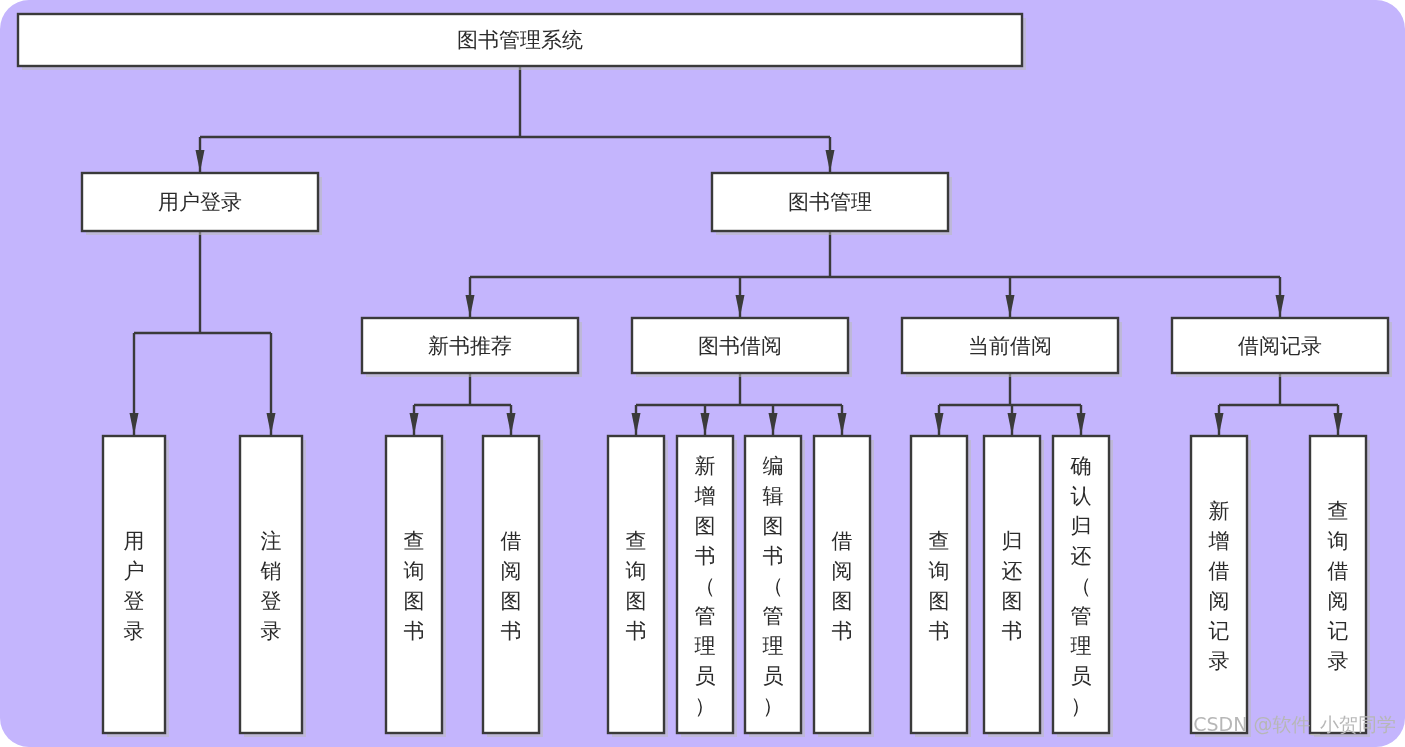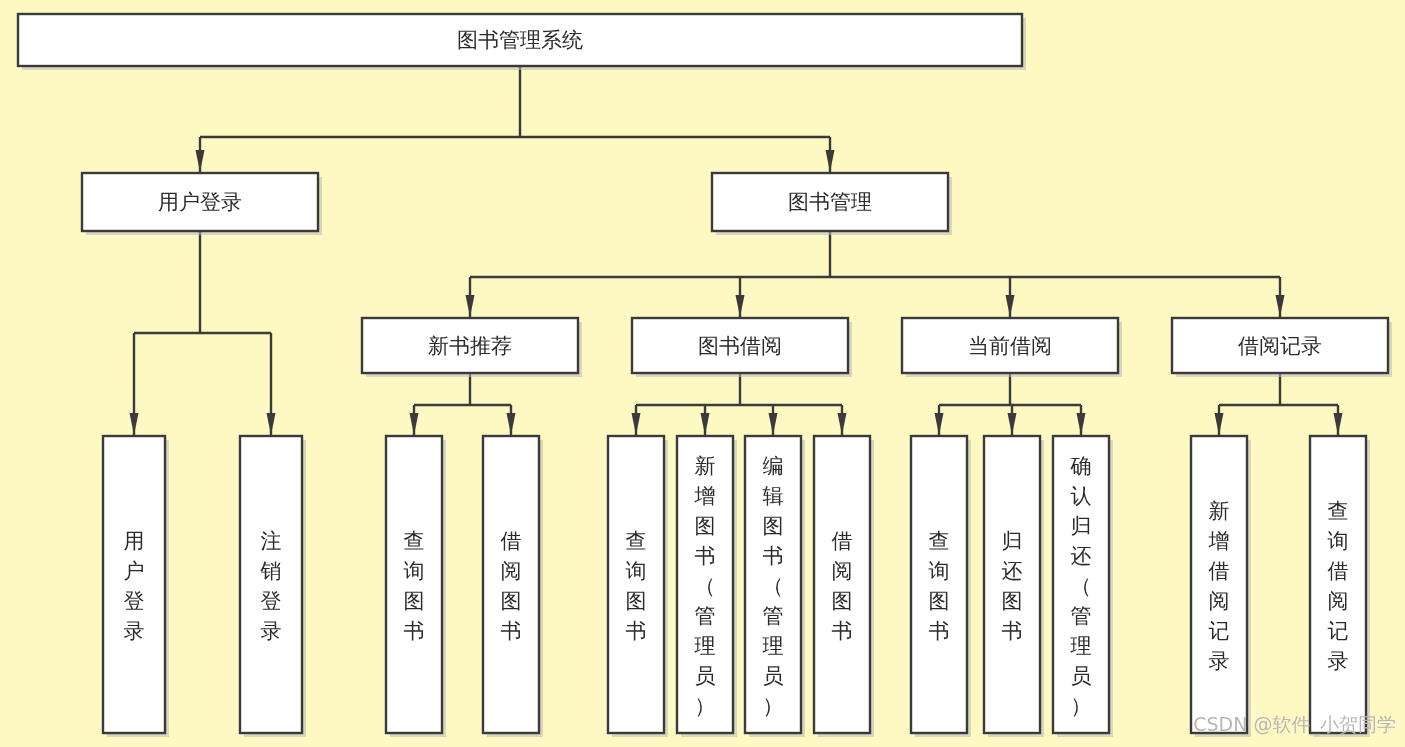--- a/index.html
+++ b/index.html
@@ -8,22 +8,23 @@
     padding: 0;
     background: #ffffff;
   }
   body {
     font-family: "DejaVu Sans", "Liberation Sans", sans-serif;
   }
   #diagram-root {
     position: relative;
     width: 1405px;
     height: 747px;
-    background: #fef9c3;
+    background: #c4b5fd;
     overflow: hidden;
+    border-radius: 29px;
   }
   svg.canvas {
     position: absolute;
     left: 0;
     top: 0;
     width: 1405px;
     height: 747px;
     display: block;
   }
   .node-rect {

